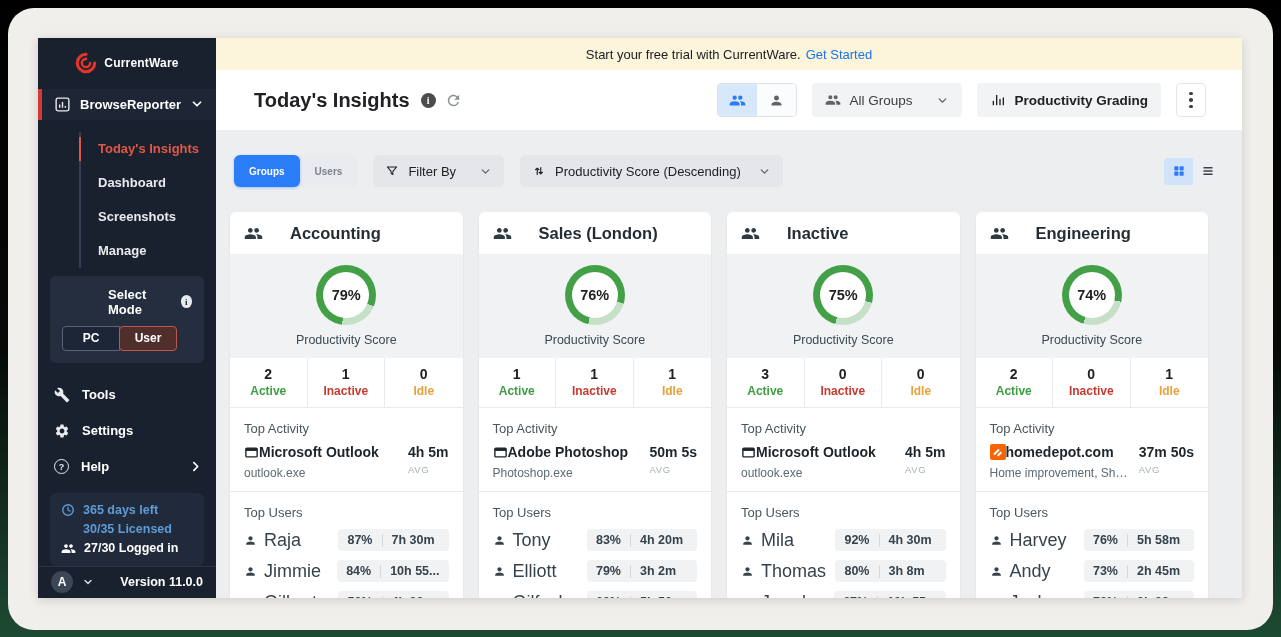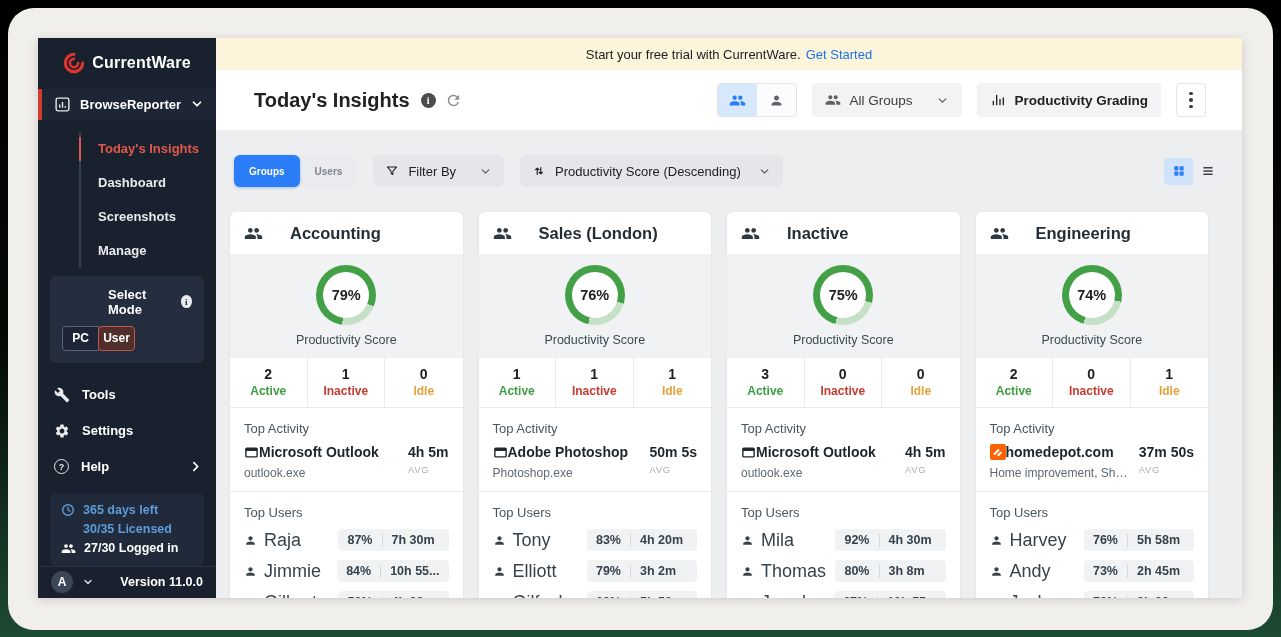--- a/index.html
+++ b/index.html
@@ -15,37 +15,37 @@
   }
   .app {
     position:absolute; left:30px; top:30px; width:1204px; height:560px;
     display:flex; overflow:hidden; background:#edeef0;
     box-shadow:0 2px 10px rgba(0,0,0,.15);
   }
 
   
   .sidebar { width:178px; flex:0 0 178px; background:#1a212e; color:#e8eaed; display:flex; flex-direction:column; }
   .logo-row { height:60px; display:flex; align-items:center; justify-content:center; gap:7px; }
-  .logo-row .brand { font-size:16px; font-weight:700; color:#fff; letter-spacing:.2px; }
+  .logo-row .brand { font-size:12px; font-weight:700; color:#fff; letter-spacing:.2px; }
   .module-row {
     height:36px; background:#1e2635; border-left:4px solid #d23c30;
     display:flex; align-items:center; padding:0 12px 0 12px; gap:9px;
   }
   .module-row .mod-label { font-size:13px; font-weight:700; color:#fff; flex:1; }
   .smenu { margin:12px 0 0 41px; border-left:2px solid #333e52; }
   .smenu-item { position:relative; height:34px; display:flex; align-items:center; padding-left:17px;
     font-size:13px; font-weight:700; color:#e8eaed; cursor:pointer; }
   .smenu-item.active { color:#e0584a; }
   .smenu-item.active::before { content:''; position:absolute; left:-2px; top:5px; bottom:5px; width:2px; background:#e0584a; }
   .mode-panel { margin:8px 12px 0; background:#242e3f; border-radius:6px; padding:11px 12px 12px; }
   .mode-label-row { display:flex; align-items:center; gap:7px; font-size:13px; font-weight:700; color:#fff;margin-left:46px; }
   .info-circle-light { width:13px; height:13px; border-radius:50%; background:#e8eaed; color:#1a212e;
     font-size:9px; font-weight:700; display:flex; align-items:center; justify-content:center; font-family:"Liberation Serif",serif; }
   .mode-toggle { display:flex; margin-top:9px; }
-  .mode-btn { width:37px; height:25px; display:flex; align-items:center; justify-content:center;
+  .mode-btn { width:58px; height:25px; display:flex; align-items:center; justify-content:center;
     font-size:12px; font-weight:700; color:#fff; border:1px solid #57647a; background:#1d2636; cursor:pointer; }
   .mode-btn:first-child { border-radius:4px 0 0 4px; }
   .mode-btn.selected { background:#4f2e2b; border-color:#c0564c; border-radius:4px; margin-left:-1px; }
   .snav { margin-top:14px; }
   .snav-item { height:36px; display:flex; align-items:center; padding:0 14px 0 16px; gap:12px;
     font-size:13px; font-weight:700; color:#fff; cursor:pointer; }
   .snav-item .grow { flex:1; }
   .help-circle { width:15px; height:15px; border-radius:50%; border:1.5px solid #e8eaed;
     display:flex; align-items:center; justify-content:center; font-size:9px; font-weight:700; color:#e8eaed; }
   .license-panel { margin:8px 12px 0; background:#212a3a; border-radius:6px; padding:10px 11px; }

